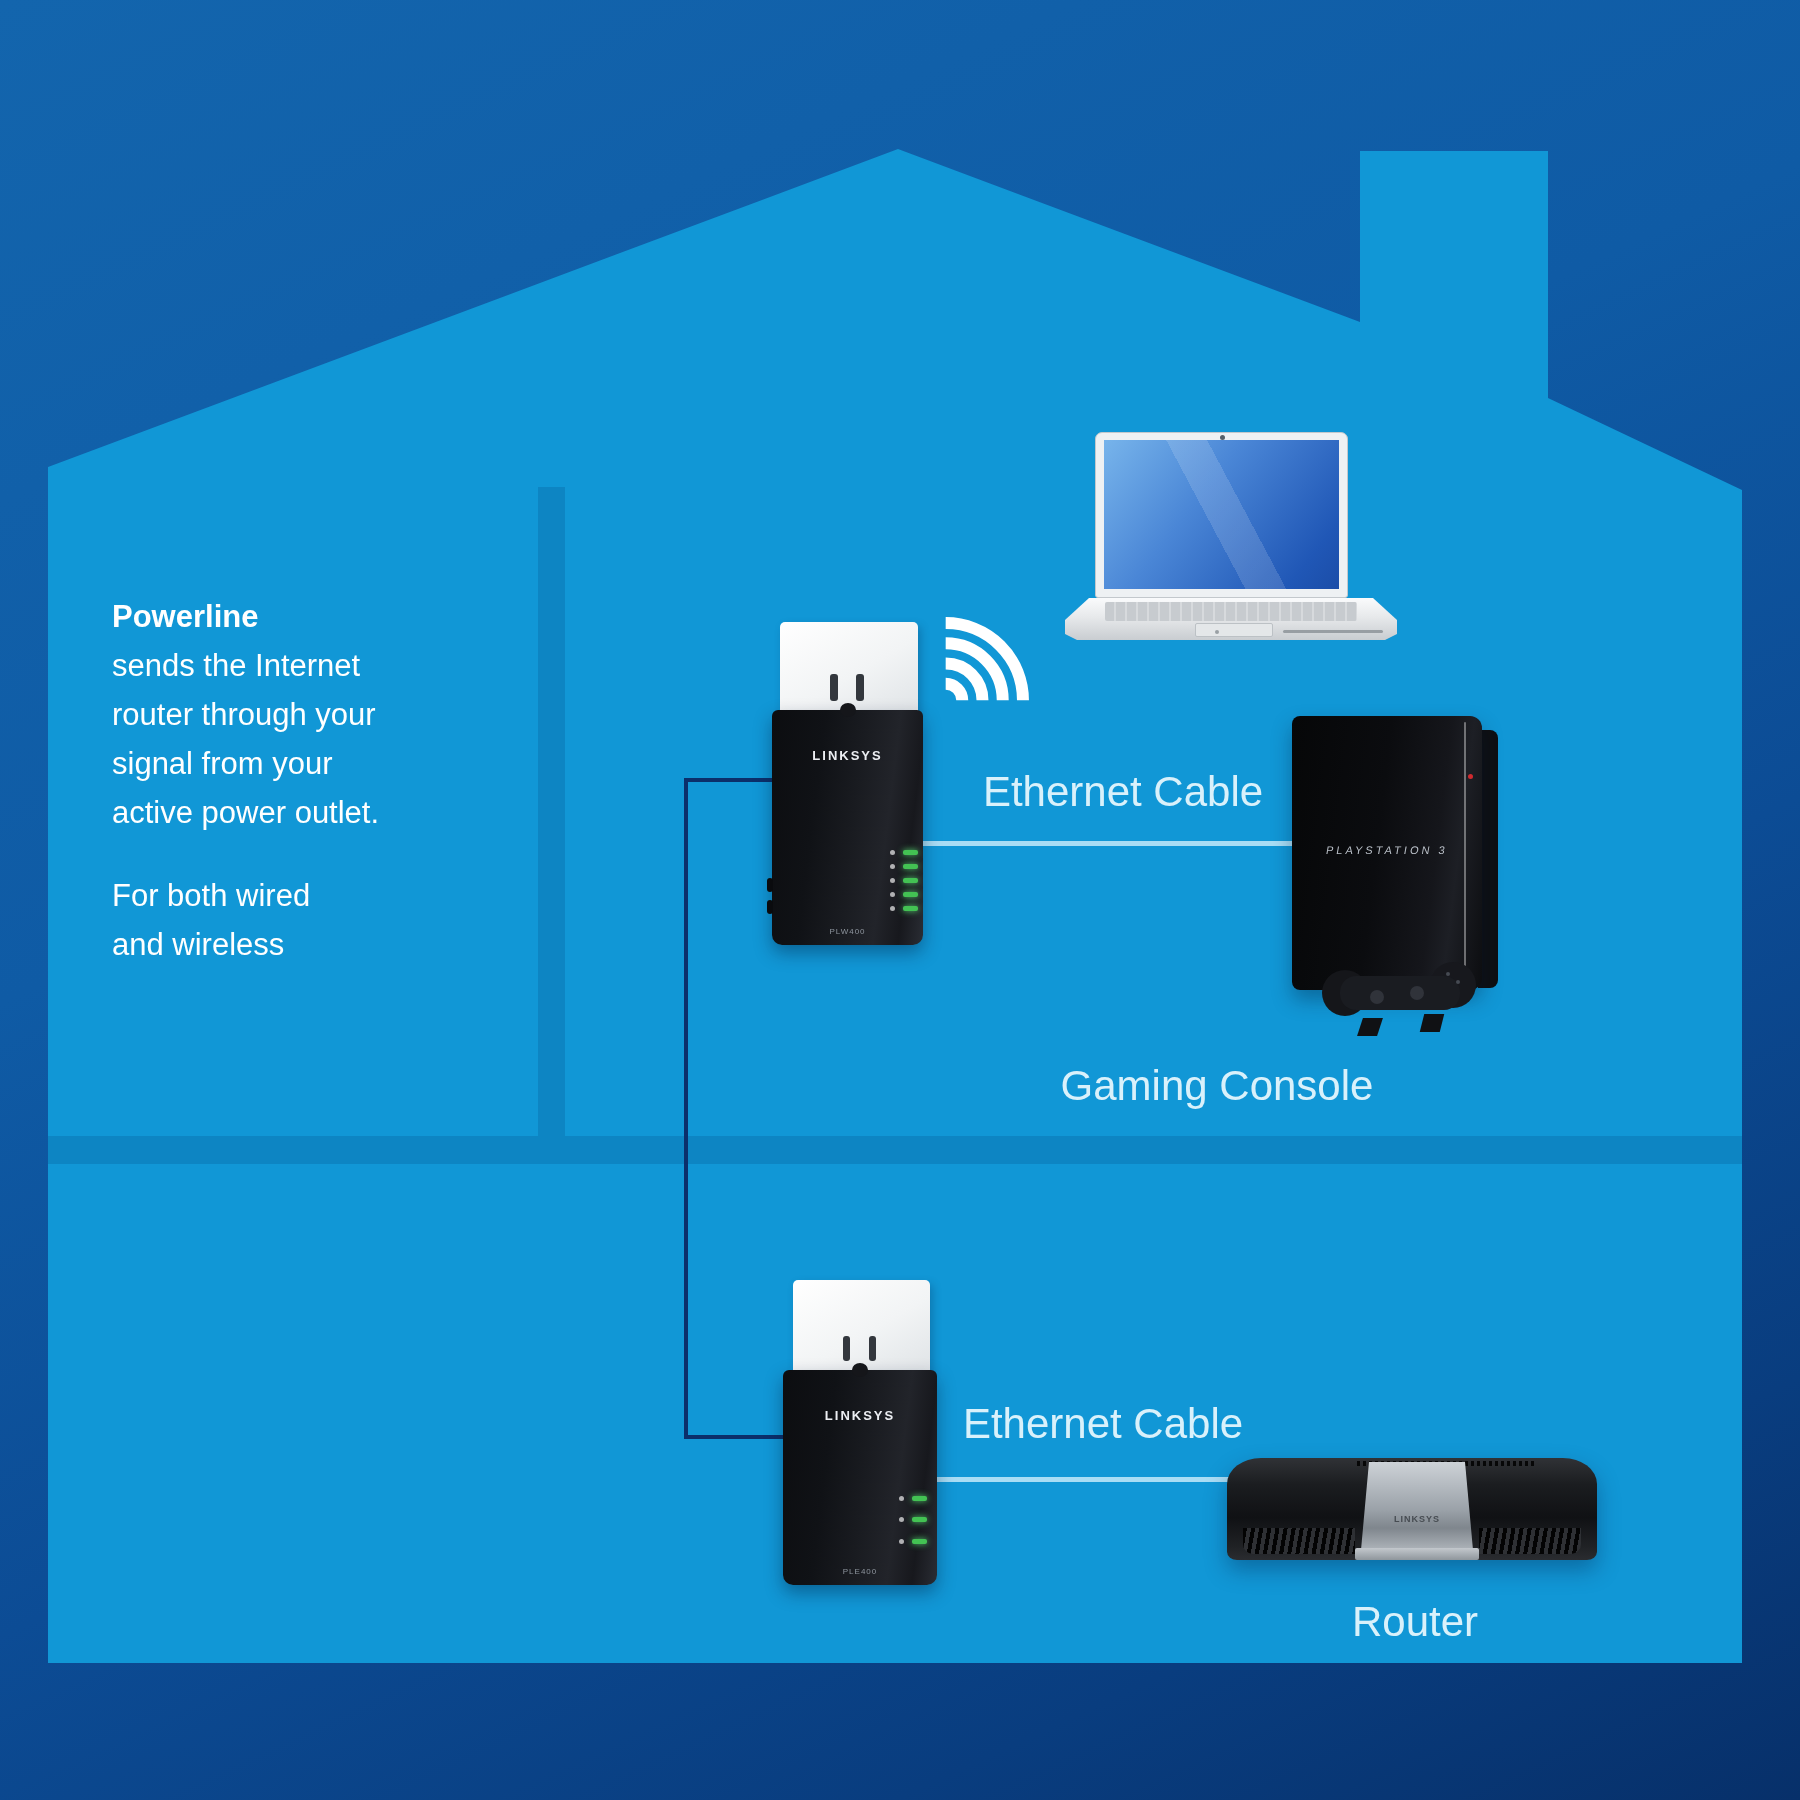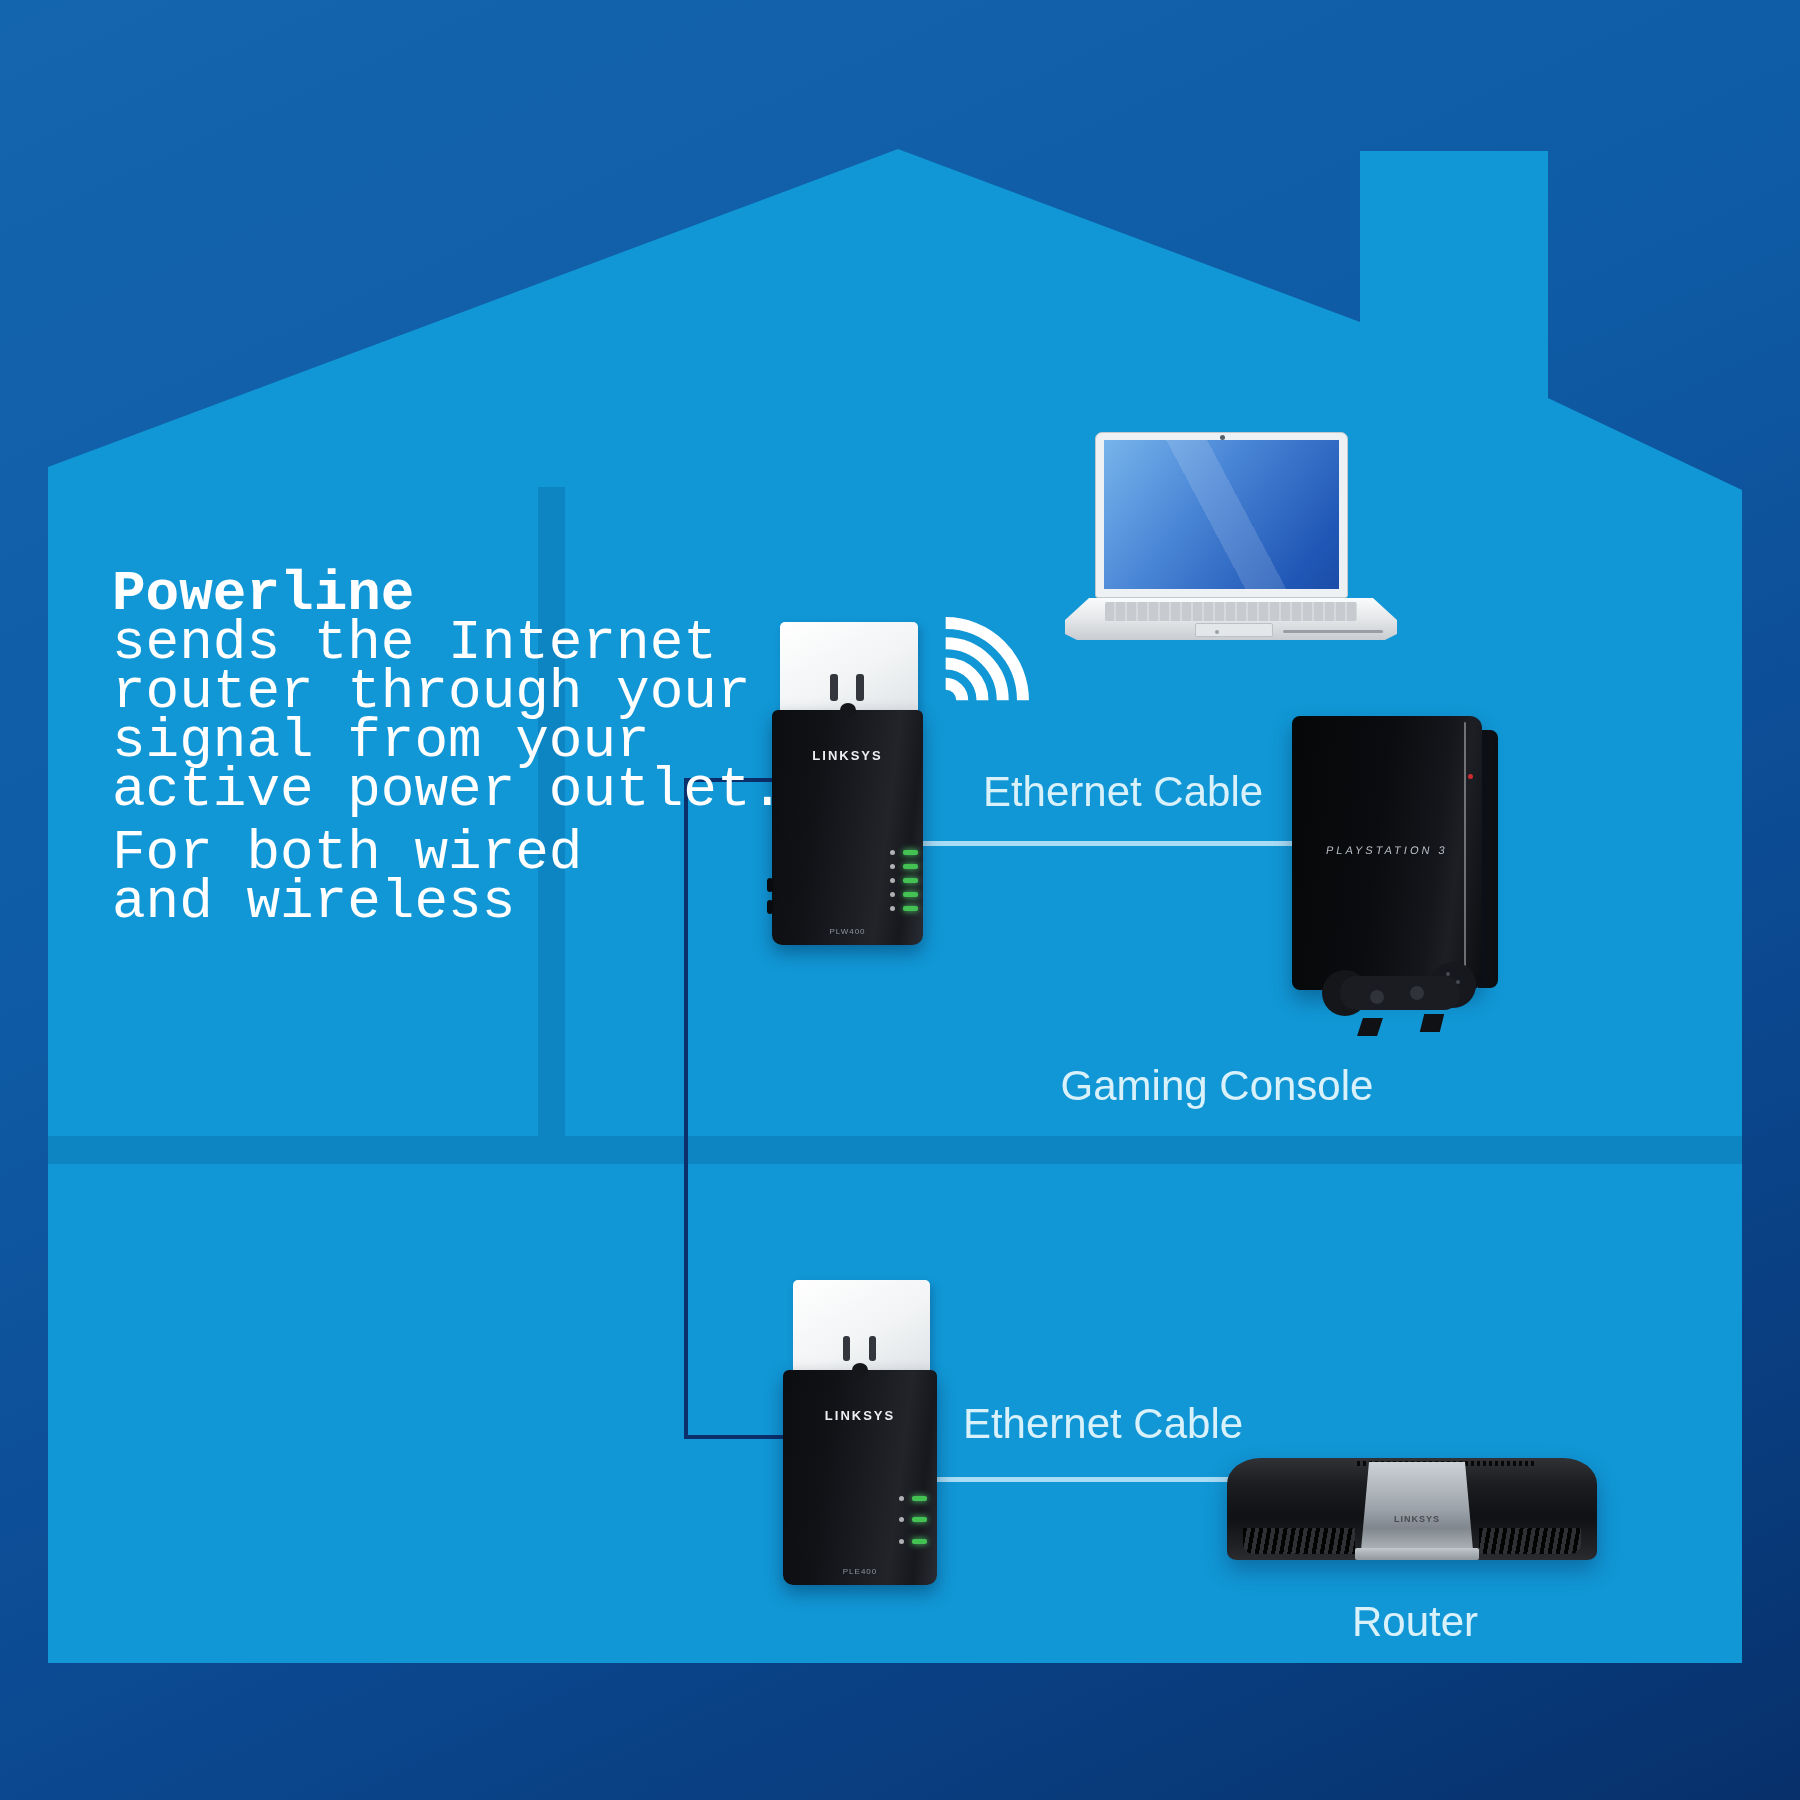--- a/index.html
+++ b/index.html
@@ -102,23 +102,23 @@
     background:linear-gradient(180deg,#cdd2d7 0%,#9aa1a8 55%,#7f868d 75%,#aeb4ba 100%);}
   .router-brand{position:absolute;left:0;top:52px;width:100%;text-align:center;font-size:9px;
     letter-spacing:1px;color:#474c52;font-weight:bold;}
   .router-lip{position:absolute;left:128px;top:90px;width:124px;height:12px;border-radius:2px;
     background:linear-gradient(#c3c8cd,#8f969c);}
   .router-vent{position:absolute;top:70px;height:26px;opacity:.9;
     background:repeating-linear-gradient(100deg,#000 0 4px,#303236 4px 8px);}
   .router-vent-l{left:16px;width:112px;border-radius:0 0 0 10px;}
   .router-vent-r{left:252px;width:102px;border-radius:0 0 10px 0;}
   
-  .intro{position:absolute;left:112px;top:570px;color:#ffffff;font-size:56px;line-height:49px;z-index:8;font-family:Liberation Mono, monospace;}
+  .intro{position:absolute;left:112px;top:592px;color:#ffffff;font-size:31px;line-height:49px;z-index:8;}
   .intro-heading{font-weight:bold;}
-  .intro-p2{margin-top:14px;}
+  .intro-p2{margin-top:34px;}
   .diagram-label{position:absolute;color:#d9f1fb;font-size:42px;white-space:nowrap;z-index:8;transform:translateX(-50%);text-align:center;}
   .lbl-eth-up {left:1123px;top:768px;}
   .lbl-wiring {left:930px;top:1062px;}
   .lbl-gaming {left:1217px;top:1062px;}
   .lbl-eth-low{left:1103px;top:1400px;}
   .lbl-router {left:1415px;top:1598px;}
 </style>
 </head>
 <body>
 

